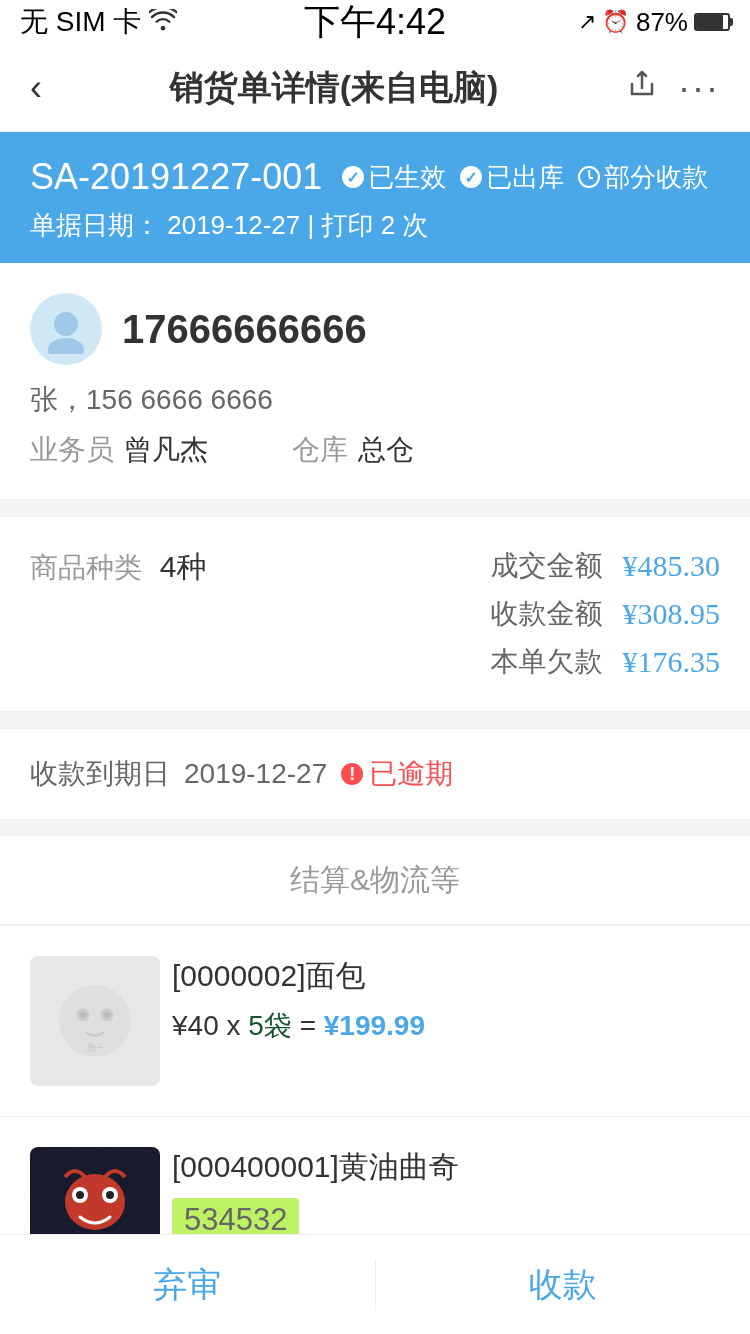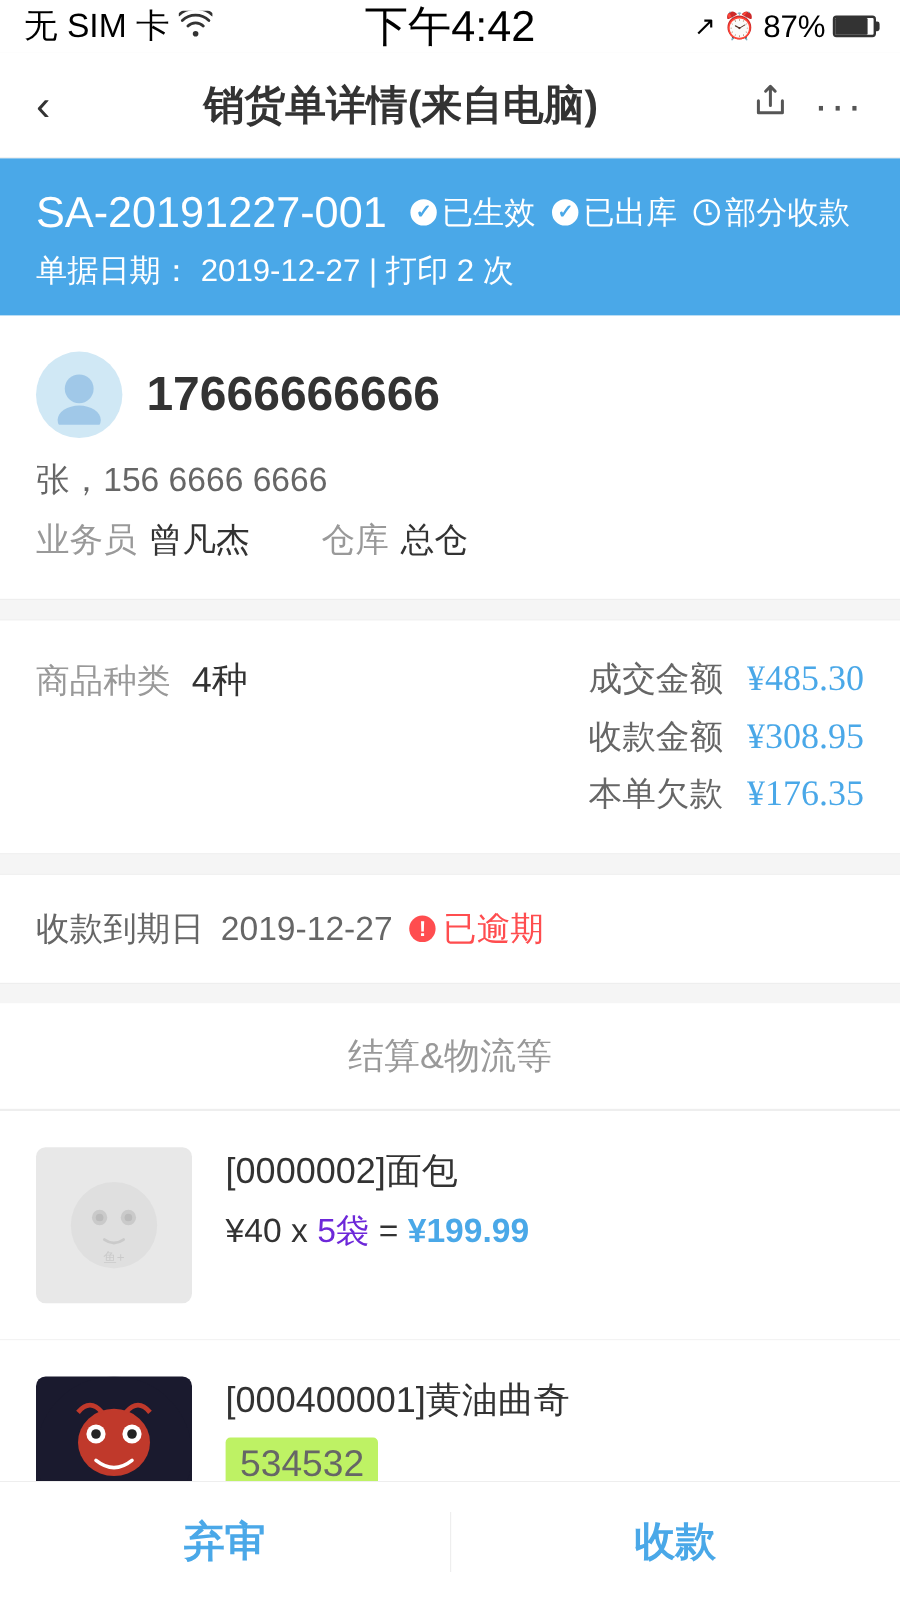--- a/index.html
+++ b/index.html
@@ -182,21 +182,21 @@
       color: #333;
     }
     .customer-detail {
       font-size: 28px;
       color: #666;
       margin-bottom: 12px;
     }
     .customer-meta {
       display: flex;
       align-items: center;
-      gap: 60px;
+      gap: 84px;
       font-size: 28px;
       color: #666;
     }
     .meta-item {
       display: flex;
       align-items: center;
       gap: 10px;
     }
     .meta-label { color: #999; }
     .meta-value { color: #333; font-weight: 500; }
@@ -305,21 +305,21 @@
     
     .product-list {
       background: #fff;
     }
     .product-item {
       display: flex;
       align-items: flex-start;
       padding: 30px;
       border-bottom: 1px solid #f0f0f0;
       background: #fff;
-      gap: 28px;
+      gap: 12px;
     }
     .product-thumb {
       width: 130px;
       height: 130px;
       border-radius: 8px;
       background: #f0f0f0;
       display: flex;
       align-items: center;
       justify-content: center;
       overflow: hidden;
@@ -350,21 +350,21 @@
       color: #666;
       font-size: 31px;
       padding: 4px 12px;
       border-radius: 4px;
       margin-bottom: 14px;
     }
     .product-price {
       font-size: 28px;
       color: #333;
     }
-    .price-qty { color: #6d28d9; }
+    .price-qty { color: #14532d; }
     .price-total { color: #4aa8e8; font-weight: 600; }
 
     
     .bottom-bar {
       position: fixed;
       bottom: 0;
       left: 0;
       width: 750px;
       height: 100px;
       background: #fff;
@@ -372,21 +372,21 @@
       display: flex;
       align-items: center;
     }
     .bottom-btn {
       flex: 1;
       height: 100%;
       display: flex;
       align-items: center;
       justify-content: center;
       font-size: 34px;
-      font-weight: 700;
+      font-weight: 400;
       cursor: pointer;
     }
     .btn-cancel { color: #4aa8e8; }
     .btn-confirm { color: #4aa8e8; }
     .btn-divider {
       width: 1px;
       height: 50px;
       background: #eee;
     }
 

